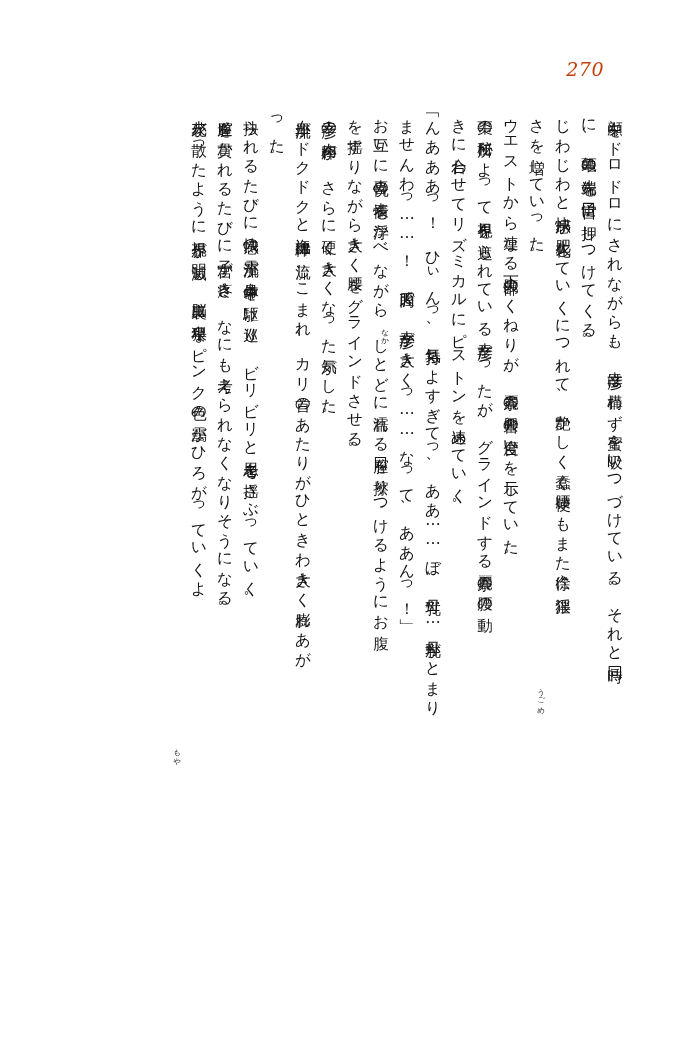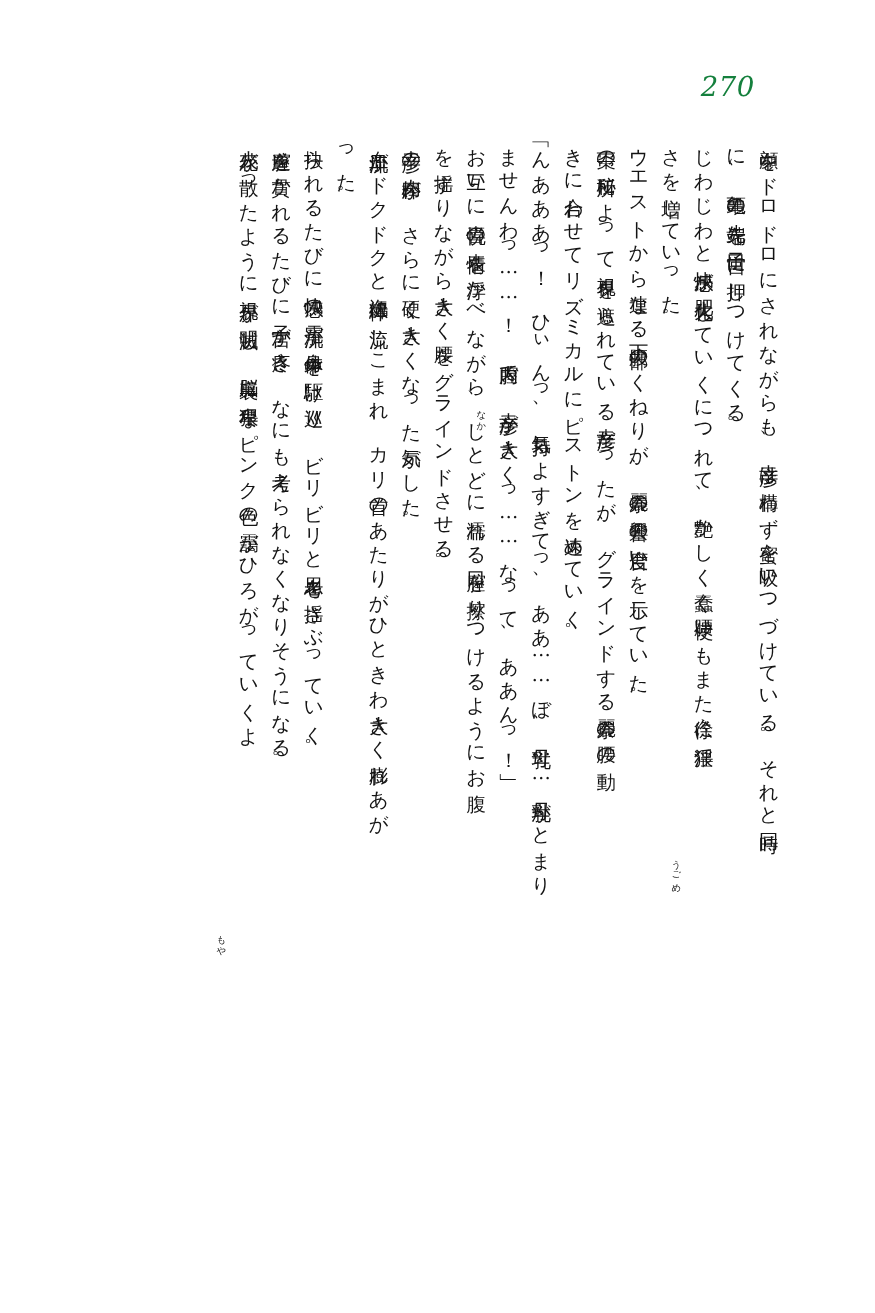--- a/index.html
+++ b/index.html
@@ -19,23 +19,23 @@
     width: 700px;
     height: 1050px;
     box-sizing: border-box;
     background: #fff;
   }
   .page-number {
     position: absolute;
     top: 58px;
     right: 96px;
     font-family: "DejaVu Serif", "Liberation Serif", serif;
-    font-size: 22px;
+    font-size: 19px;
     font-style: italic;
-    color: #15803d;
+    color: #c2410c;
     letter-spacing: 0.5px;
   }
   
   .vtext {
     position: absolute;
     top: 108px;
     right: 78px;
     left: 62px;
     height: 880px;
     display: flex;

